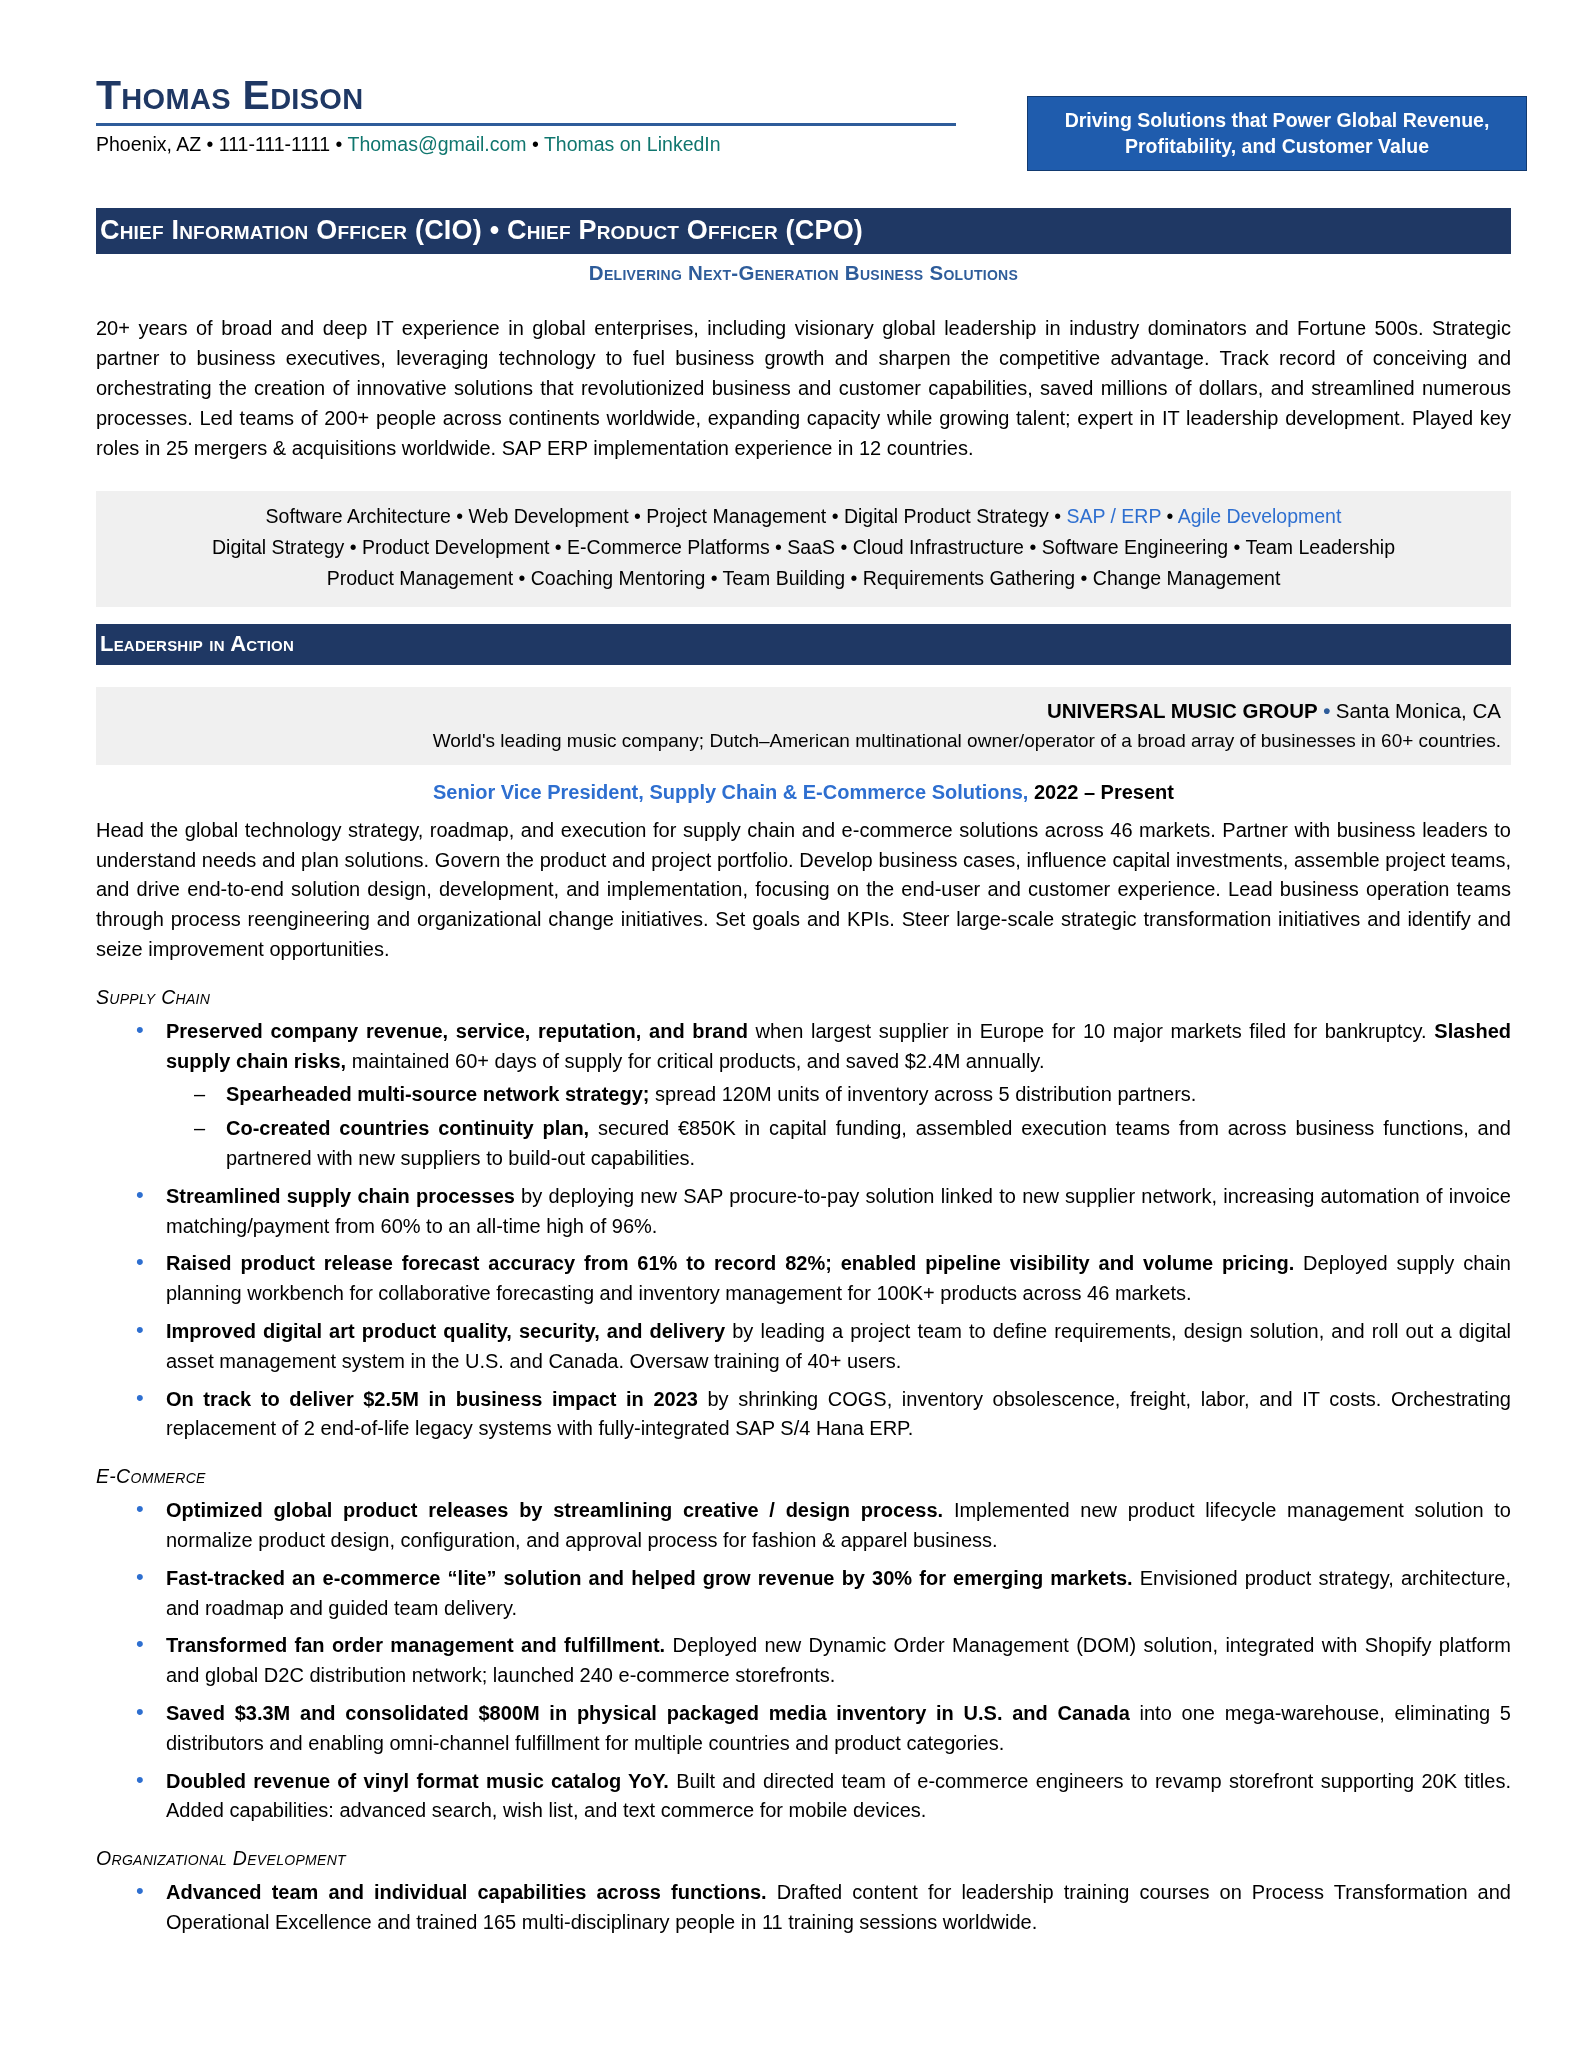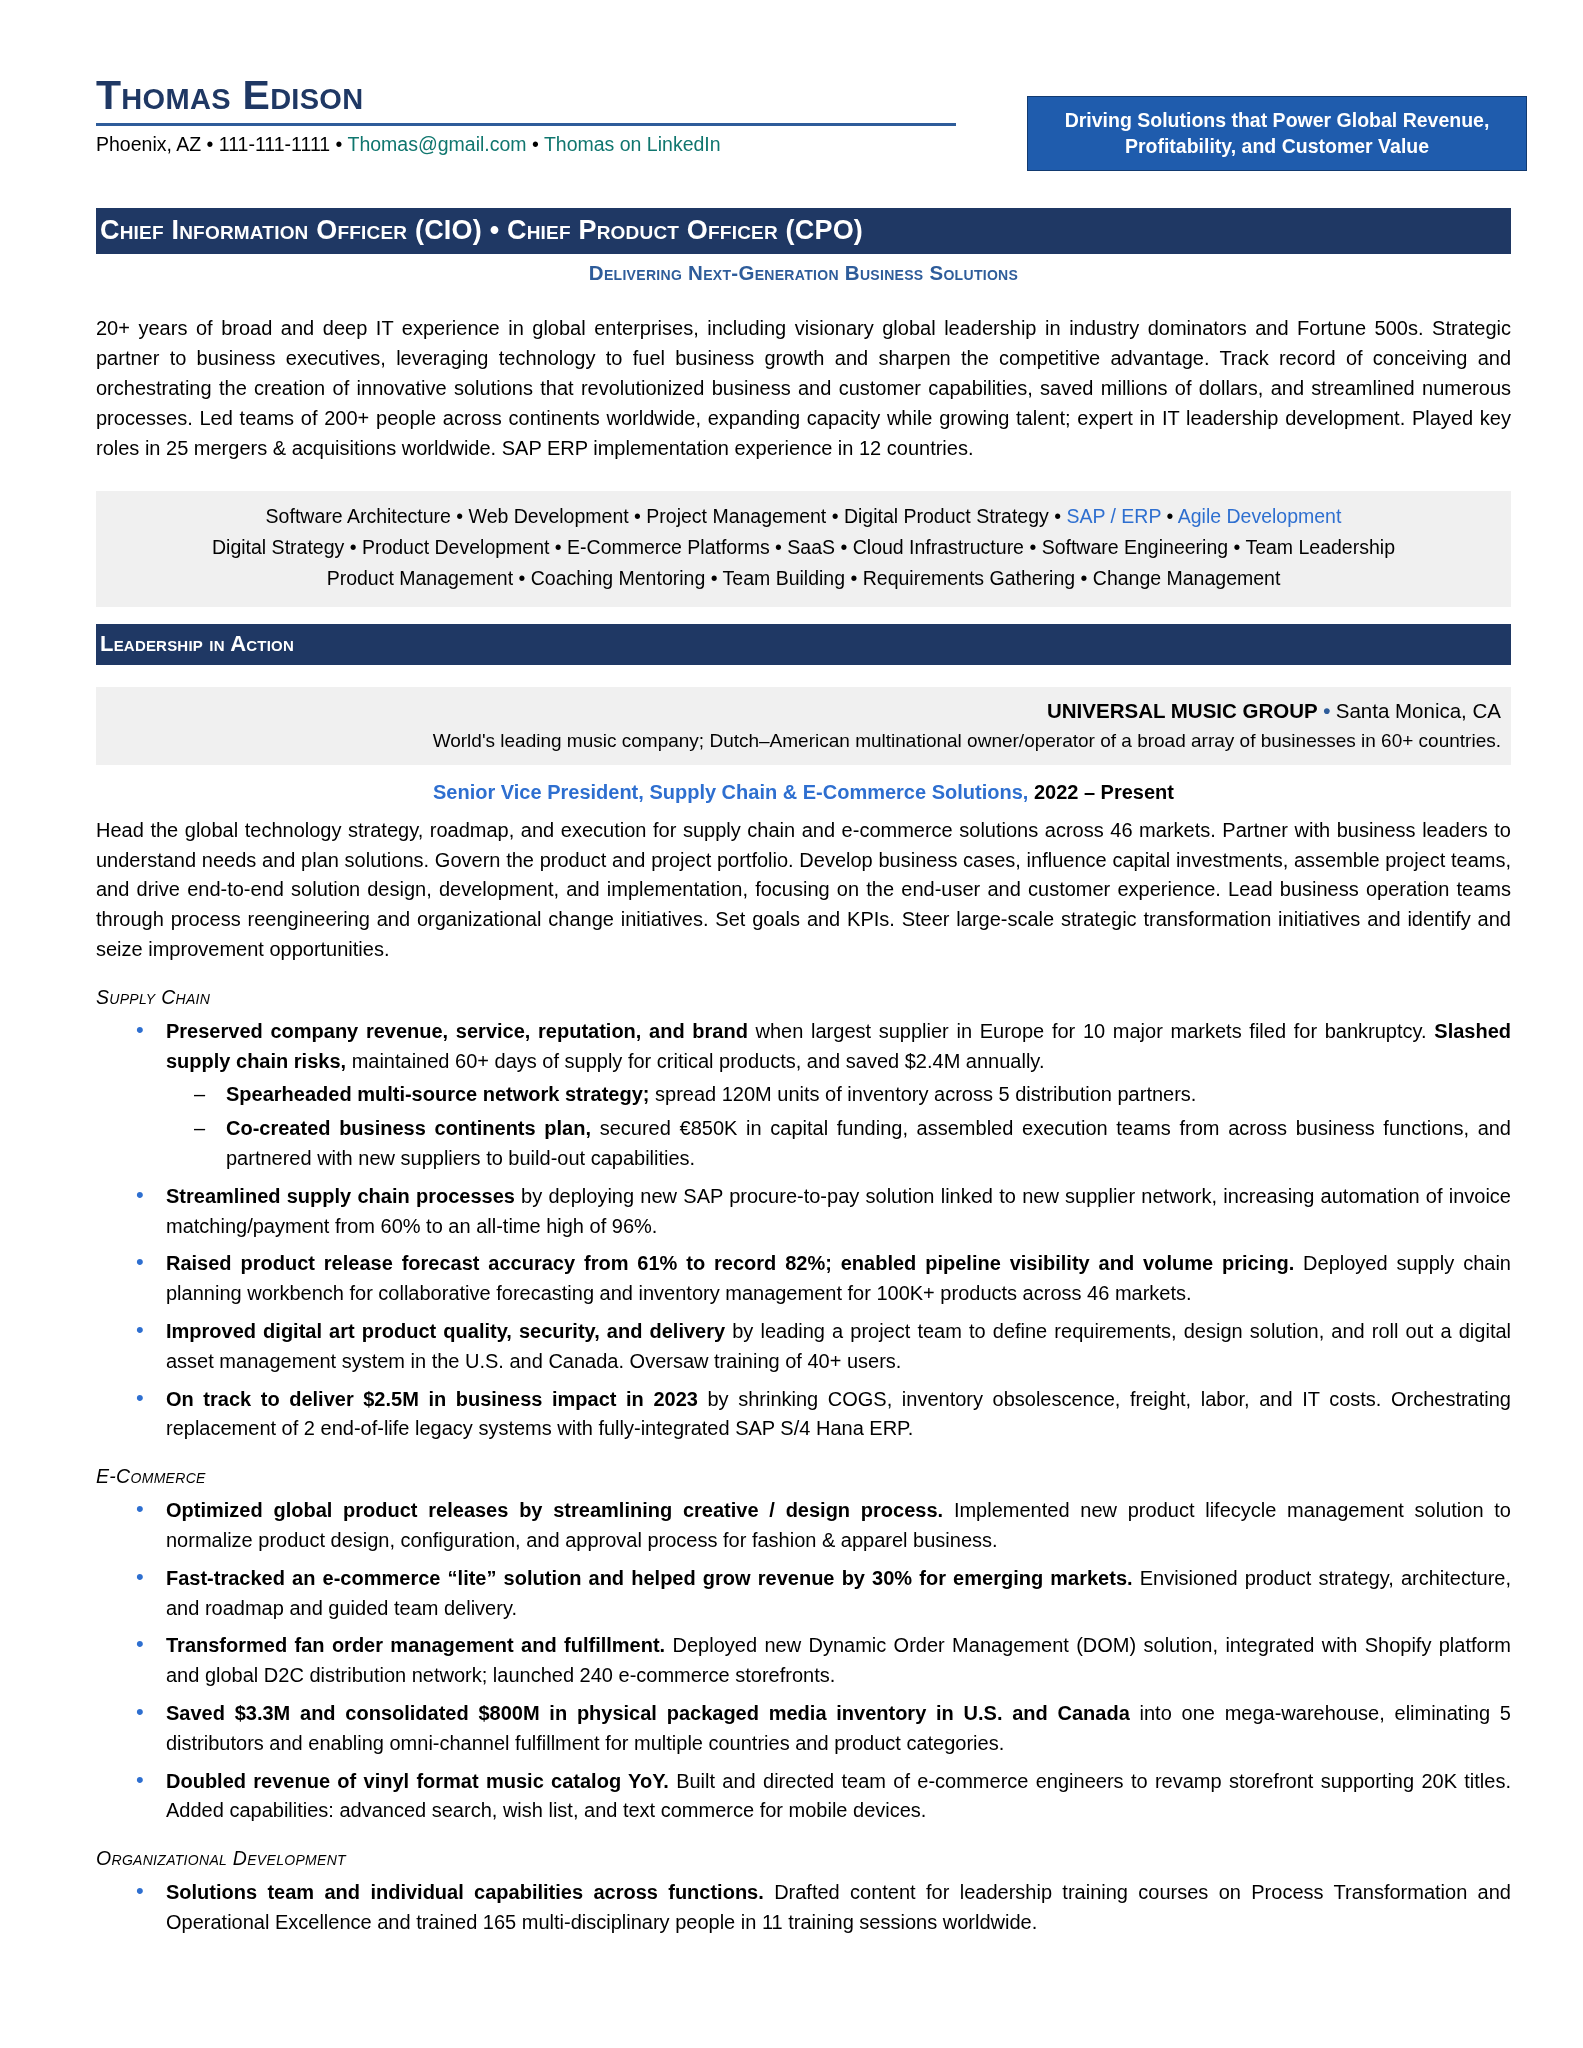--- a/index.html
+++ b/index.html
@@ -272,34 +272,34 @@
     <span class="dates">2022 – Present</span>
   </div>
 
   <div class="jobsummary">Head the global technology strategy, roadmap, and execution for supply chain and e-commerce solutions across 46 markets. Partner with business leaders to understand needs and plan solutions. Govern the product and project portfolio. Develop business cases, influence capital investments, assemble project teams, and drive end-to-end solution design, development, and implementation, focusing on the end-user and customer experience. Lead business operation teams through process reengineering and organizational change initiatives. Set goals and KPIs. Steer large-scale strategic transformation initiatives and identify and seize improvement opportunities.</div>
 
   <div id="sections-host">
       <div class="subhead"><span>Supply Chain</span></div>
       <ul class="bullets">
         <li><b>Preserved company revenue, service, reputation, and brand</b><span> when largest supplier in Europe for 10 major markets filed for bankruptcy. </span><b>Slashed supply chain risks,</b><span> maintained 60+ days of supply for critical products, and saved $2.4M annually.</span><ul class="subbullets">
             <li><b>Spearheaded multi-source network strategy;</b><span> spread 120M units of inventory across 5 distribution partners.</span></li>
-            <li><b>Co-created business continents plan,</b><span> secured €850K in capital funding, assembled execution teams from across business functions, and partnered with new suppliers to build-out capabilities.</span></li>
+            <li><b>Co-created countries continuity plan,</b><span> secured €850K in capital funding, assembled execution teams from across business functions, and partnered with new suppliers to build-out capabilities.</span></li>
           </ul></li>
         <li><b>Streamlined supply chain processes</b><span> by deploying new SAP procure-to-pay solution linked to new supplier network, increasing automation of invoice matching/payment from 60% to an all-time high of 96%.</span></li>
         <li><b>Raised product release forecast accuracy from 61% to record 82%; enabled pipeline visibility and volume pricing.</b><span> Deployed supply chain planning workbench for collaborative forecasting and inventory management for 100K+ products across 46 markets.</span></li>
         <li><b>Improved digital art product quality, security, and delivery</b><span> by leading a project team to define requirements, design solution, and roll out a digital asset management system in the U.S. and Canada. Oversaw training of 40+ users.</span></li>
         <li><b>On track to deliver $2.5M in business impact in 2023</b><span> by shrinking COGS, inventory obsolescence, freight, labor, and IT costs. Orchestrating replacement of 2 end-of-life legacy systems with fully-integrated SAP S/4 Hana ERP.</span></li>
       </ul>
       <div class="subhead"><span>E-Commerce</span></div>
       <ul class="bullets">
         <li><b>Optimized global product releases by streamlining creative / design process.</b><span> Implemented new product lifecycle management solution to normalize product design, configuration, and approval process for fashion &amp; apparel business.</span></li>
         <li><b>Fast-tracked an e-commerce “lite” solution and helped grow revenue by 30% for emerging markets.</b><span> Envisioned product strategy, architecture, and roadmap and guided team delivery.</span></li>
         <li><b>Transformed fan order management and fulfillment.</b><span> Deployed new Dynamic Order Management (DOM) solution, integrated with Shopify platform and global D2C distribution network; launched 240 e-commerce storefronts.</span></li>
         <li><b>Saved $3.3M and consolidated $800M in physical packaged media inventory in U.S. and Canada</b><span> into one mega-warehouse, eliminating 5 distributors and enabling omni-channel fulfillment for multiple countries and product categories.</span></li>
         <li><b>Doubled revenue of vinyl format music catalog YoY.</b><span> Built and directed team of e-commerce engineers to revamp storefront supporting 20K titles. Added capabilities: advanced search, wish list, and text commerce for mobile devices.</span></li>
       </ul>
       <div class="subhead"><span>Organizational Development</span></div>
       <ul class="bullets">
-        <li><b>Solutions team and individual capabilities across functions.</b><span> Drafted content for leadership training courses on Process Transformation and Operational Excellence and trained 165 multi-disciplinary people in 11 training sessions worldwide.</span></li>
+        <li><b>Advanced team and individual capabilities across functions.</b><span> Drafted content for leadership training courses on Process Transformation and Operational Excellence and trained 165 multi-disciplinary people in 11 training sessions worldwide.</span></li>
       </ul>
     </div>
 
 </div>
 
 </body></html>

